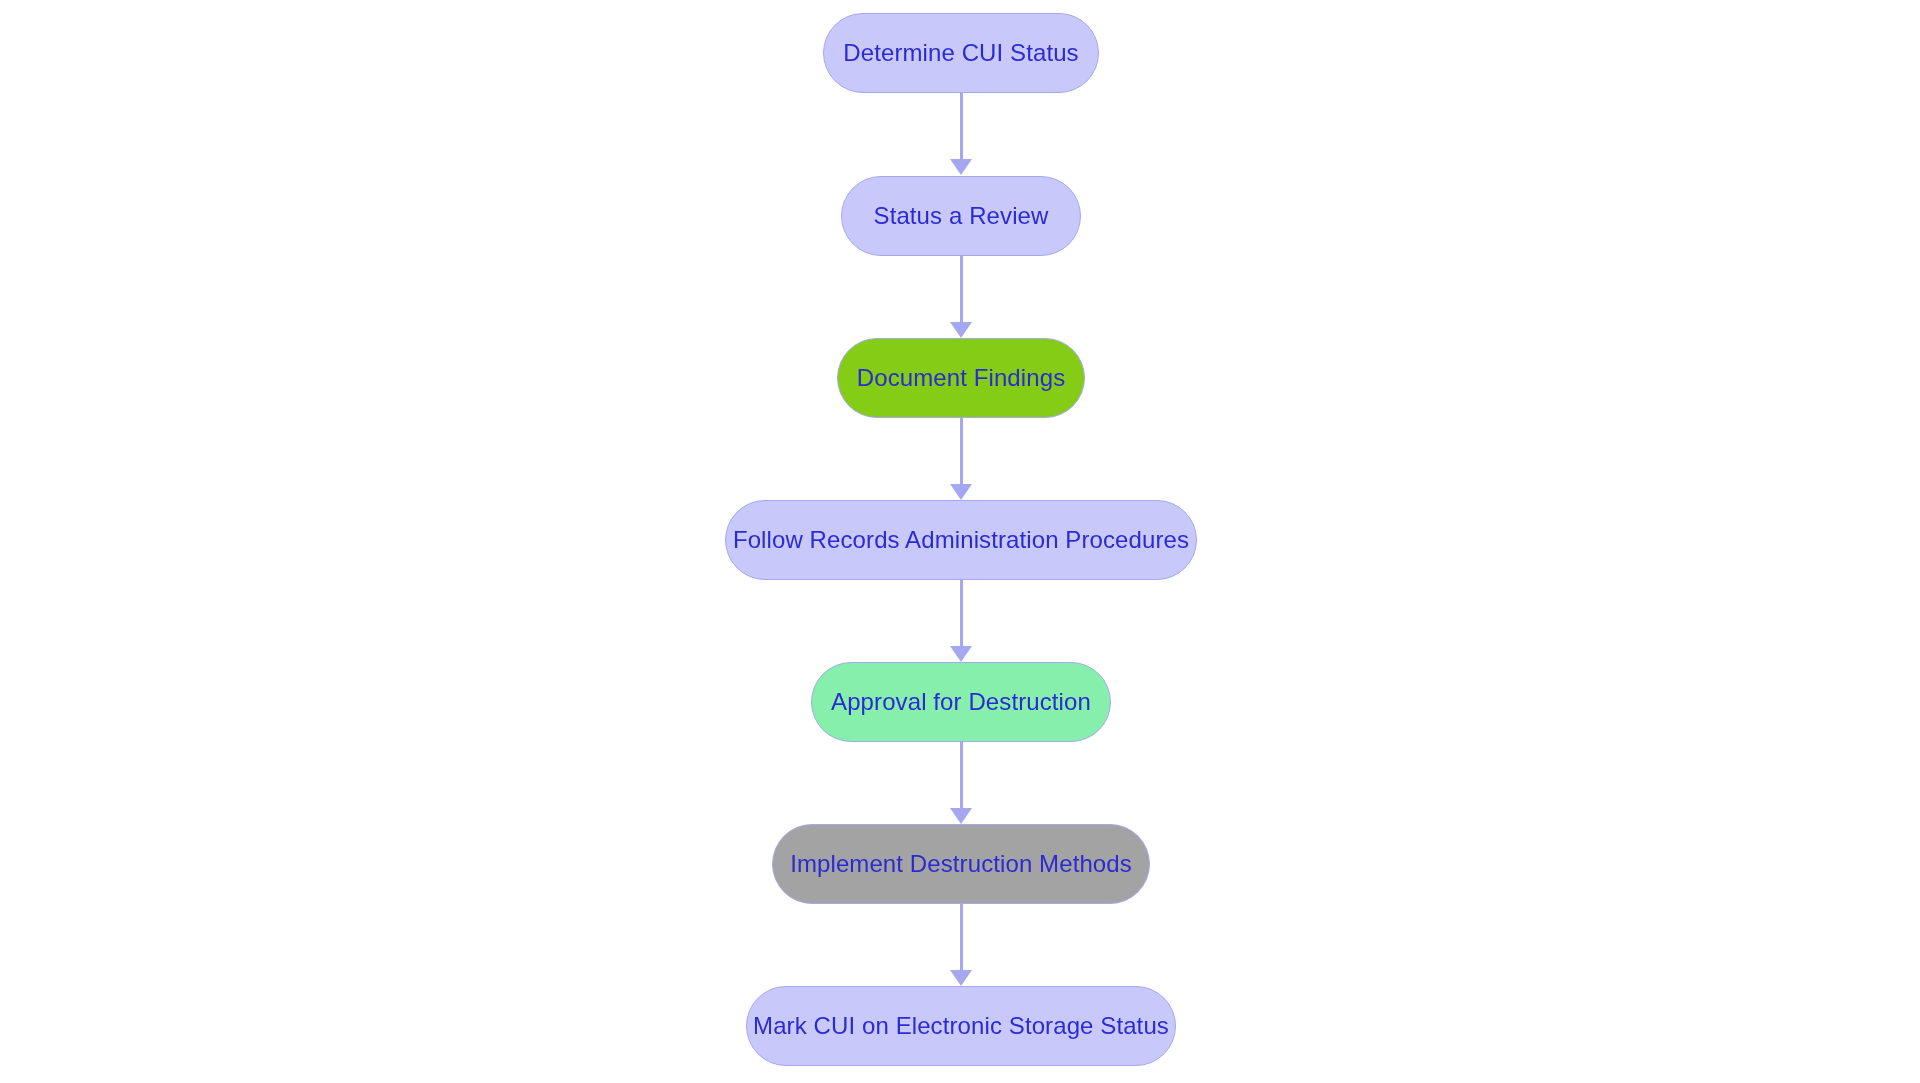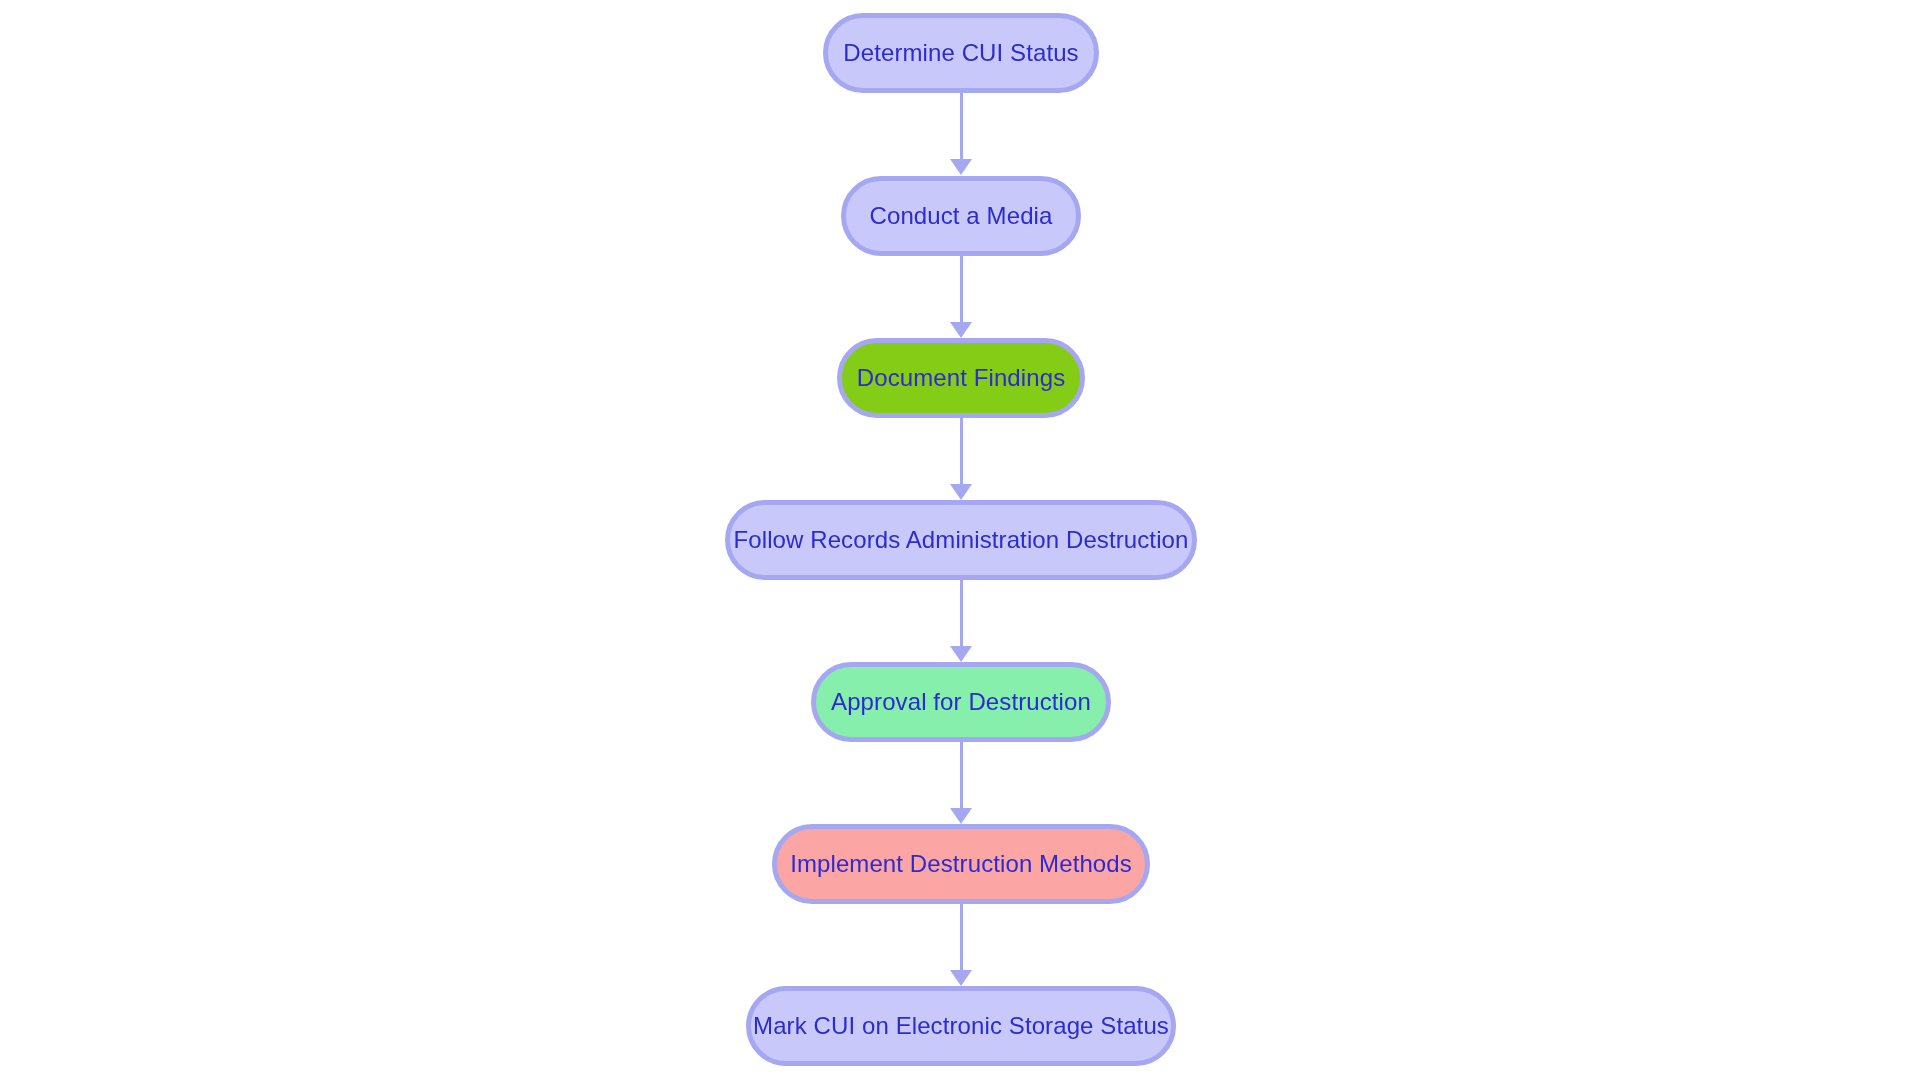--- a/index.html
+++ b/index.html
@@ -28,21 +28,21 @@
     width: 1920px;
     height: 1083px;
   }
 
   
   .node {
     position: absolute;
     height: 80px;
     box-sizing: border-box;
     background: #c8c9fa;
-    border: 5px solid #4d7c0f;
+    border: 1px solid #4d7c0f;
     border-radius: 40px;
     display: flex;
     align-items: center;
     justify-content: center;
     transform: translateX(-50%);
   }
   .node-label {
     color: #2b2bd1;
     font-size: 24px;
     font-family: "Liberation Sans", sans-serif;
@@ -106,32 +106,32 @@
     </div>
     <div class="connector" style="left: 961px; top: 904px; height: 82px;">
       <div class="conn-line" style="height: 66px; background: rgb(165, 167, 240);"></div>
       <div class="conn-head" style="border-top-color: rgb(165, 167, 240);"></div>
     </div>
 
     <div class="node" style="left: 961px; top: 13px; width: 276px; height: 80px; border-radius: 40px; background: rgb(200, 201, 250); border-color: rgb(165, 167, 240);">
       <span class="node-label" style="color: rgb(43, 43, 209);">Determine CUI Status</span>
     </div>
     <div class="node" style="left: 961px; top: 176px; width: 240px; height: 80px; border-radius: 40px; background: rgb(200, 201, 250); border-color: rgb(165, 167, 240);">
-      <span class="node-label" style="color: rgb(43, 43, 209);">Conduct a Media</span>
+      <span class="node-label" style="color: rgb(43, 43, 209);">Status a Review</span>
     </div>
     <div class="node" style="left: 961px; top: 338px; width: 248px; height: 80px; border-radius: 40px; background: #84cc16; border-color: rgb(165, 167, 240);">
       <span class="node-label" style="color: rgb(43, 43, 209);">Document Findings</span>
     </div>
     <div class="node" style="left: 961px; top: 500px; width: 472px; height: 80px; border-radius: 40px; background: rgb(200, 201, 250); border-color: rgb(165, 167, 240);">
-      <span class="node-label" style="color: rgb(43, 43, 209);">Follow Records Administration Destruction</span>
+      <span class="node-label" style="color: rgb(43, 43, 209);">Follow Records Administration Procedures</span>
     </div>
     <div class="node" style="left: 961px; top: 662px; width: 300px; height: 80px; border-radius: 40px; background: #86efac; border-color: rgb(165, 167, 240);">
       <span class="node-label" style="color: rgb(43, 43, 209);">Approval for Destruction</span>
     </div>
-    <div class="node" style="left: 961px; top: 824px; width: 378px; height: 80px; border-radius: 40px; background: #fca5a5; border-color: rgb(165, 167, 240);">
+    <div class="node" style="left: 961px; top: 824px; width: 378px; height: 80px; border-radius: 40px; background: #a3a3a3; border-color: rgb(165, 167, 240);">
       <span class="node-label" style="color: rgb(43, 43, 209);">Implement Destruction Methods</span>
     </div>
     <div class="node" style="left: 961px; top: 986px; width: 430px; height: 80px; border-radius: 40px; background: rgb(200, 201, 250); border-color: rgb(165, 167, 240);">
       <span class="node-label" style="color: rgb(43, 43, 209);">Mark CUI on Electronic Storage Status</span>
     </div>
 
   </div>
 </div>
 
 </body></html>

